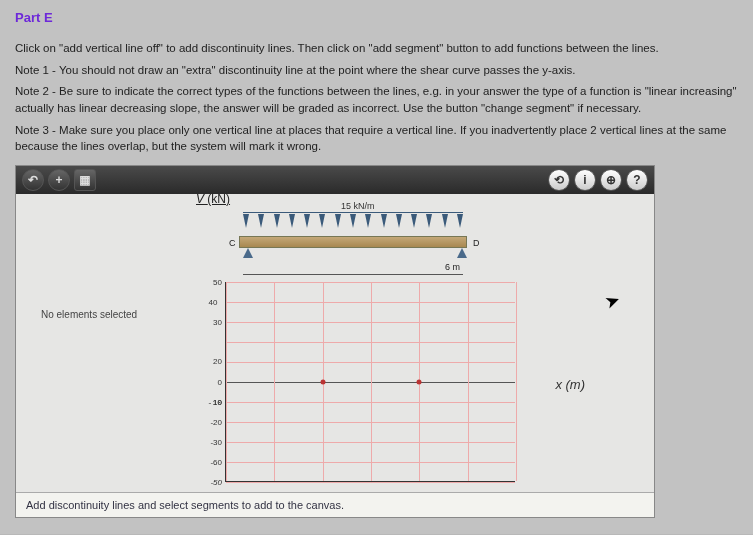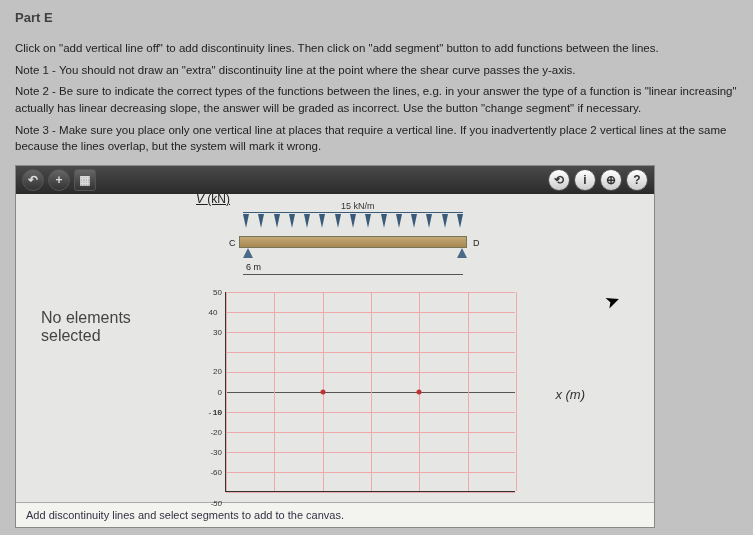--- a/index.html
+++ b/index.html
@@ -13,21 +13,21 @@
     color: #333;
   }
   .page {
     padding: 10px 15px;
     background: #c2c2c2;
   }
   .part-label {
     font-weight: bold;
     font-size: 13px;
     margin-bottom: 15px;
-    color: #404040;
+    color: #6d28d9;
   }
   .instructions {
     font-size: 11.5px;
     line-height: 1.45;
     color: #222;
     margin-bottom: 10px;
   }
   .instructions p { margin-bottom: 5px; }
   .instructions .main-instr { margin-bottom: 8px; }
   .canvas-wrap {
@@ -56,34 +56,34 @@
   }
   .tb-btn.dark { background: linear-gradient(#666,#333); color: #ddd; }
   .tb-btn.square { border-radius: 3px; }
   .canvas-body {
     padding: 10px 10px 10px 25px;
     position: relative;
     display: flex;
     gap: 15px;
   }
   .side-panel {
-    font-size: 16px;
+    font-size: 10px;
     color: #444;
     padding-top: 105px;
     width: 145px;
   }
   .graph-area {
     position: relative;
     width: 340px;
   }
   
   .beam-diag {
     height: 72px;
     position: relative;
-    margin-bottom: 16px;
+    margin-bottom: 6px;
   }
   .dist-load {
     position: absolute;
     top: 2px; left: 42px;
     width: 220px; height: 28px;
   }
   .dist-load .arrows {
     display: flex;
     justify-content: space-between;
     height: 22px;
@@ -126,21 +126,21 @@
     font-size: 9px; color: #222;
     top: 34px;
   }
   .node-c { left: 28px; }
   .node-d { left: 272px; }
   .dim-line {
     position: absolute;
     top: 60px; left: 42px;
     width: 220px;
     border-bottom: 1px solid #555;
-    text-align: left;
+    text-align: right;
     font-size: 9px;
     color: #222;
   }
   .dim-line span { position: relative; top: -2px; background: #e6e6e4; padding: 0 3px; }
   
   .graph {
     position: relative;
     width: 290px; height: 200px;
     border-left: 1.2px solid #333;
     border-bottom: 1.2px solid #333;
@@ -289,21 +289,21 @@
               <div class="tick-y" style="top: 100px;">0</div>
               <div class="grid-h" style="top: 120px;"></div>
               <div class="tick-y" style="top: 120px; font-family: Liberation Mono, monospace;">-10</div>
               <div class="grid-h" style="top: 140px;"></div>
               <div class="tick-y" style="top: 140px;">-20</div>
               <div class="grid-h" style="top: 160px;"></div>
               <div class="tick-y" style="top: 160px;">-30</div>
               <div class="grid-h" style="top: 180px;"></div>
               <div class="tick-y" style="top: 180px;">-60</div>
               <div class="grid-h" style="top: 200px;"></div>
-              <div class="tick-y" style="top: 211px; font-style: italic;">-50</div>
+              <div class="tick-y" style="top: 200px; font-style: italic;">-50</div>
               <div class="grid-v" style="left: 0px;"></div>
               <div class="grid-v" style="left: 48.3333px;"></div>
               <div class="grid-v" style="left: 96.6667px;"></div>
               <div class="grid-v" style="left: 145px;"></div>
               <div class="grid-v" style="left: 193.333px;"></div>
               <div class="grid-v" style="left: 241.667px;"></div>
               <div class="grid-v" style="left: 290px;"></div>
             </div>
           <div id="yticks"></div>
           <div id="pts">

